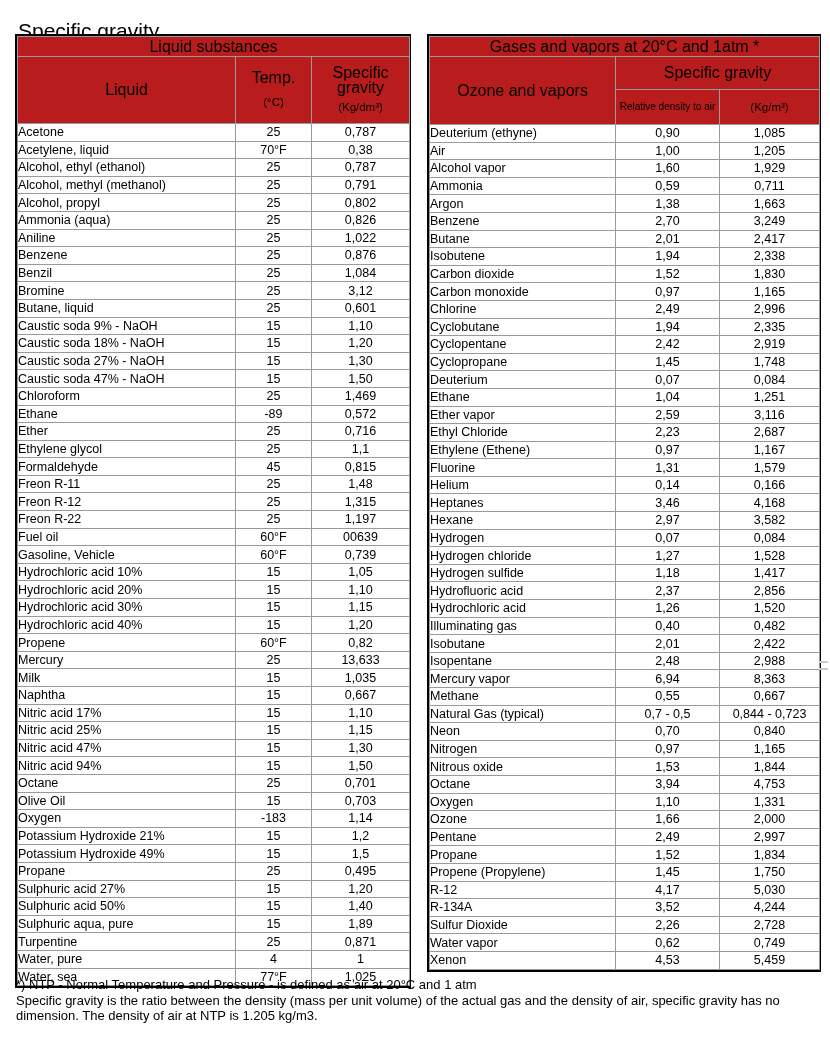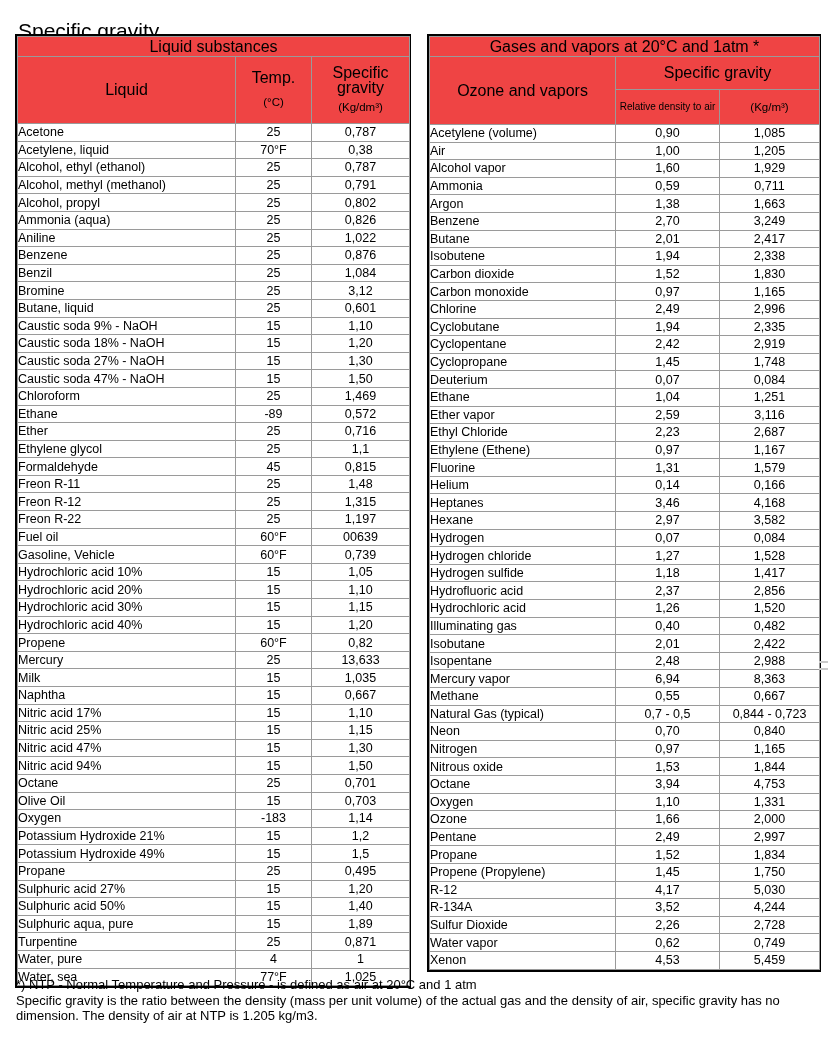--- a/index.html
+++ b/index.html
@@ -38,21 +38,21 @@
     color: #000;
   }
   table.grid td, table.grid th {
     border: 1px solid #9a9a9a;
     padding: 0;
     font-weight: normal;
     vertical-align: middle;
     line-height: 14px;
   }
   .hdr {
-    background: #ef4444;
+    background: #b91c1c;
     text-align: center;
   }
   .hdr-band {
     font-size: 16px;
     height: 19px;
   }
   .hdr-main {
     font-size: 16px;
   }
   .hdr-sub {
@@ -407,21 +407,21 @@
           <th class="hdr hdr-main" rowspan="2" style="height:66px">Ozone and vapors</th>
           <th class="hdr hdr-main" colspan="2" style="height:32px">Specific gravity</th>
         </tr>
         <tr>
           <th class="hdr hdr-sub" style="height:34px">Relative density to air</th>
           <th class="hdr hdr-unit" style="height:34px">(Kg/m³)</th>
         </tr>
       </thead>
       <tbody id="gas-body">
           <tr>
-            <td class="cell-name">Acetylene (volume)</td>
+            <td class="cell-name">Deuterium (ethyne)</td>
             <td class="cell-num">0,90</td>
             <td class="cell-num">1,085</td>
           </tr>
           <tr>
             <td class="cell-name">Air</td>
             <td class="cell-num">1,00</td>
             <td class="cell-num">1,205</td>
           </tr>
           <tr>
             <td class="cell-name">Alcohol vapor</td>

